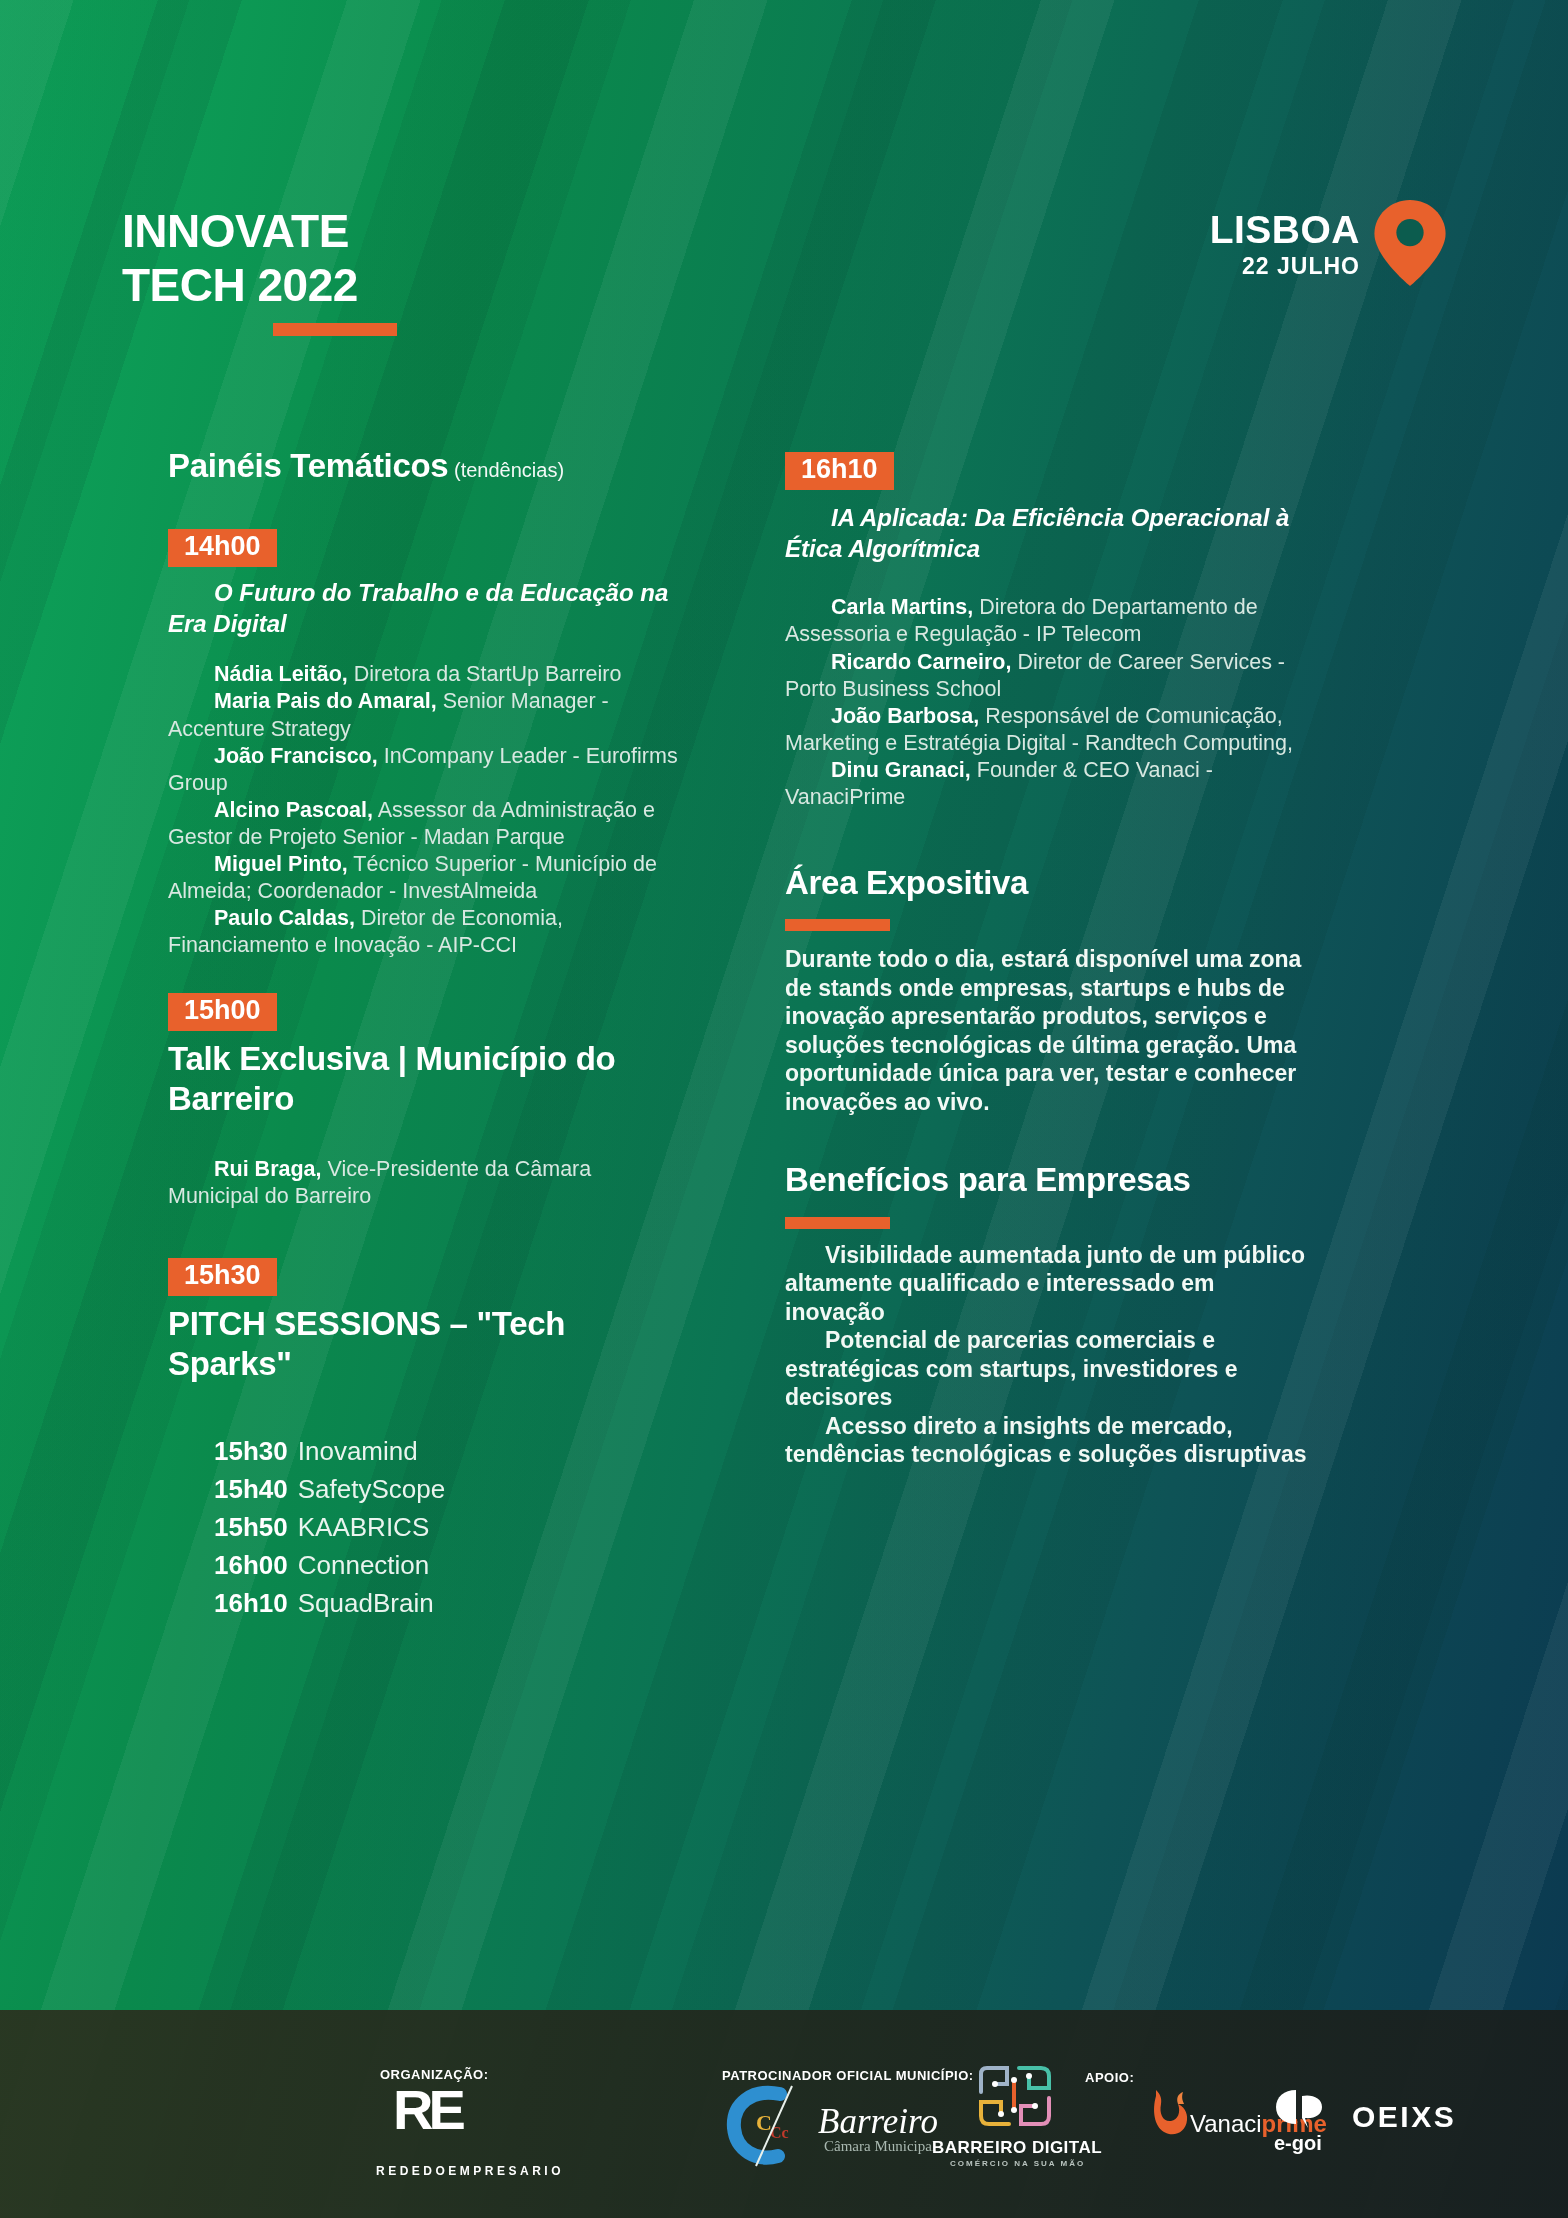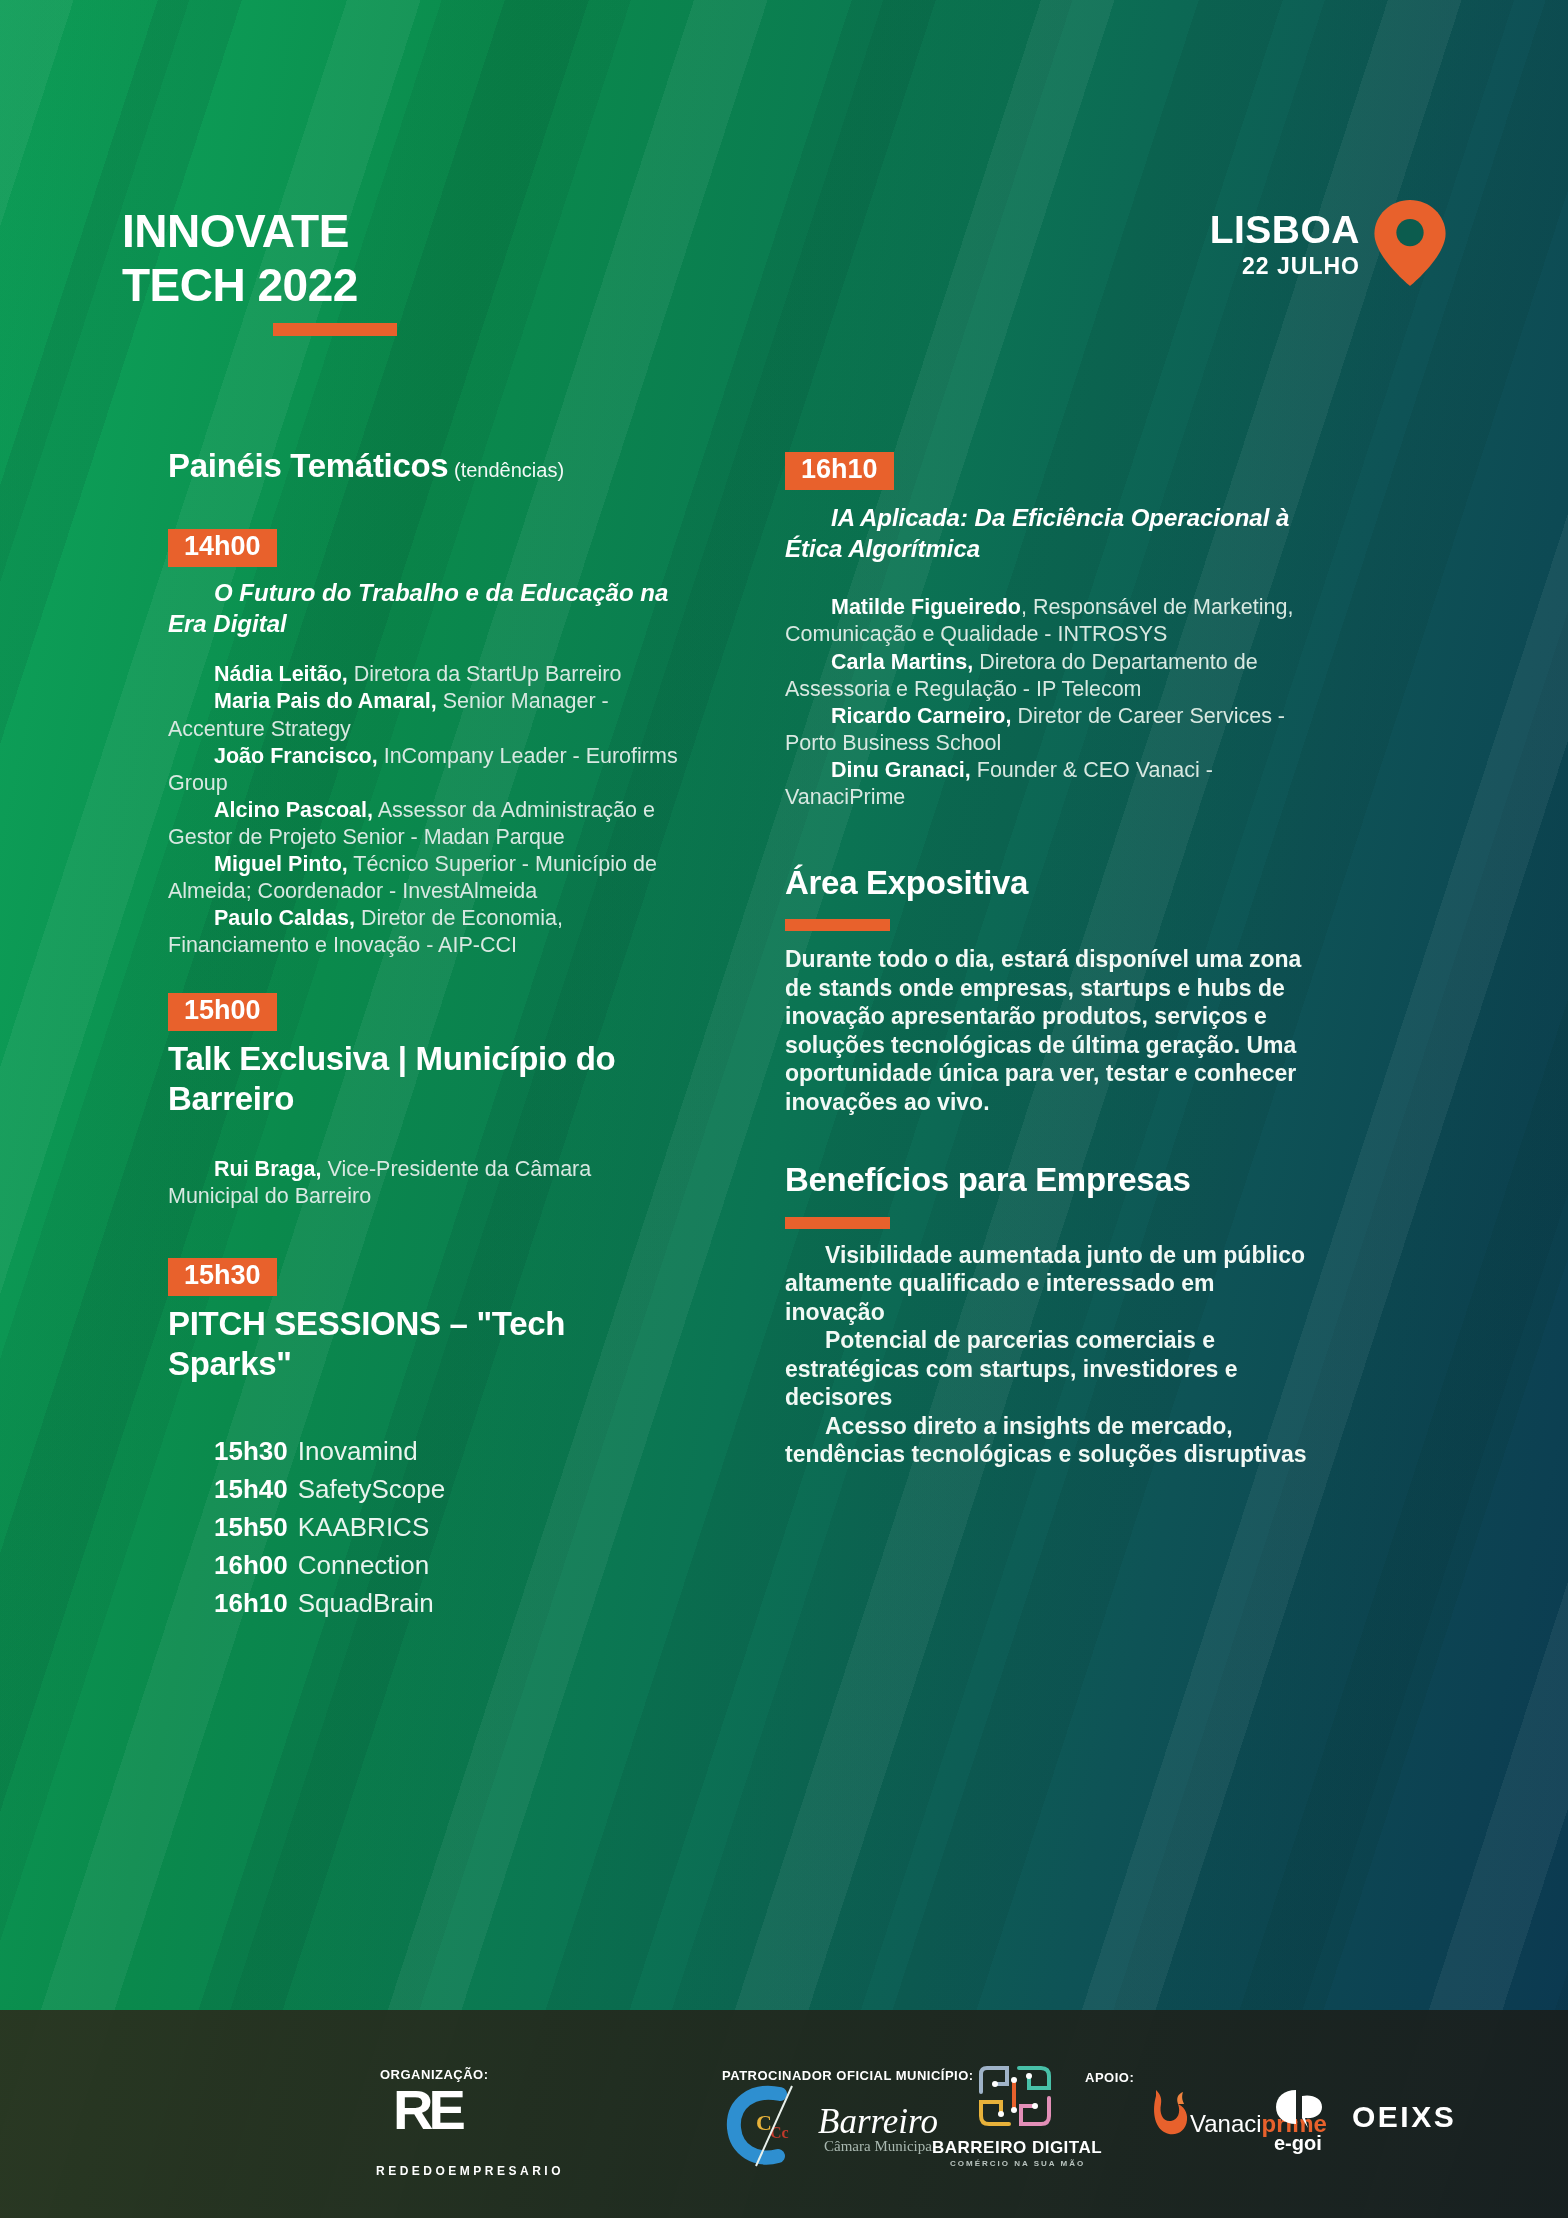--- a/index.html
+++ b/index.html
@@ -135,23 +135,23 @@
     <div><b>16h00</b><span>Connection</span></div>
     <div><b>16h10</b><span>SquadBrain</span></div>
   </div>
 </div>
 
 <div class="col" id="col-right">
   <div><span class="chip">16h10</span></div>
   <div class="topic mt-rtopic">IA Aplicada: Da Eficiência Operacional à Ética Algorítmica</div>
 
   <div class="speakers mt-rspeakers">
-    <p><b>Matilde Figueiredo</b><span>, Responsável de Marketing, Comunicação e Qualidade - INTROSYS</span></p>
     <p><b>Carla Martins,</b><span> Diretora do Departamento de Assessoria e Regulação - IP Telecom</span></p>
     <p><b>Ricardo Carneiro,</b><span> Diretor de Career Services - Porto Business School</span></p>
+    <p><b>João Barbosa,</b><span> Responsável de Comunicação, Marketing e Estratégia Digital - Randtech Computing,</span></p>
     <p><b>Dinu Granaci,</b><span> Founder &amp; CEO Vanaci - VanaciPrime</span></p>
   </div>
 
   <div class="h3 mt-expo">Área Expositiva</div>
   <div class="bar mt-bar"></div>
   <div class="bodytext mt-body">Durante todo o dia, estará disponível uma zona de stands onde empresas, startups e hubs de inovação apresentarão produtos, serviços e soluções tecnológicas de última geração. Uma oportunidade única para ver, testar e conhecer inovações ao vivo.</div>
 
   <div class="h3 mt-benefits-h">Benefícios para Empresas</div>
   <div class="bar mt-bar"></div>
   <div class="mt-items">

